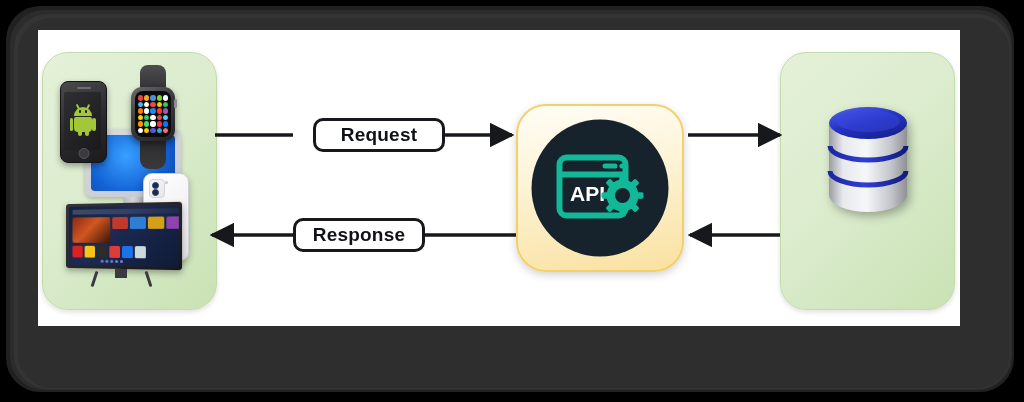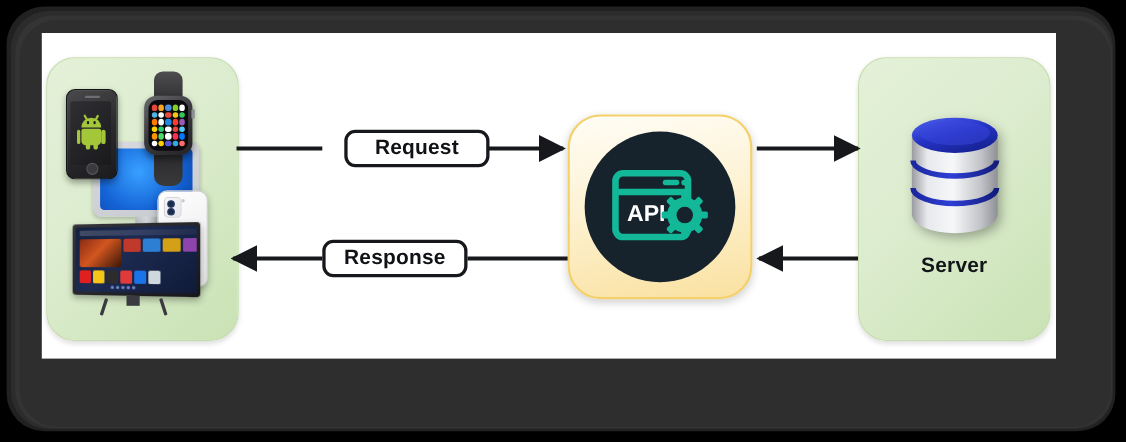--- a/index.html
+++ b/index.html
@@ -434,21 +434,20 @@
 
         <path d="M4 18 V90 a39 17 0 0 0 78 0 V18 Z" fill="url(#bodyg)"></path>
 
         <path d="M4 42 a39 16 0 0 0 78 0 a39 16 0 0 0 -78 0 Z" fill="url(#bodyg)"></path>
         <path d="M5 41 a38 14 0 0 0 76 0" fill="none" stroke="url(#ringg)" stroke-width="5"></path>
         <path d="M5 66 a38 14 0 0 0 76 0" fill="none" stroke="url(#ringg)" stroke-width="5"></path>
 
         <ellipse cx="43" cy="18" rx="39" ry="16" fill="url(#topg)"></ellipse>
         <ellipse cx="43" cy="16" rx="32" ry="11" fill="#3b4ae0" opacity="0.45"></ellipse>
       </svg>
-      <div id="server-label">Server</div>
     </div>
 
     <svg id="arrows" viewBox="0 0 922 296">
       <defs>
         <marker id="ah" viewBox="0 0 10 10" refX="9" refY="5" markerWidth="7" markerHeight="7" orient="auto-start-reverse">
           <path d="M0,0 L10,5 L0,10 z" fill="#16181c"></path>
         </marker>
       </defs>
 
       <line x1="177" y1="105" x2="255" y2="105" stroke="#16181c" stroke-width="3.5"></line>

